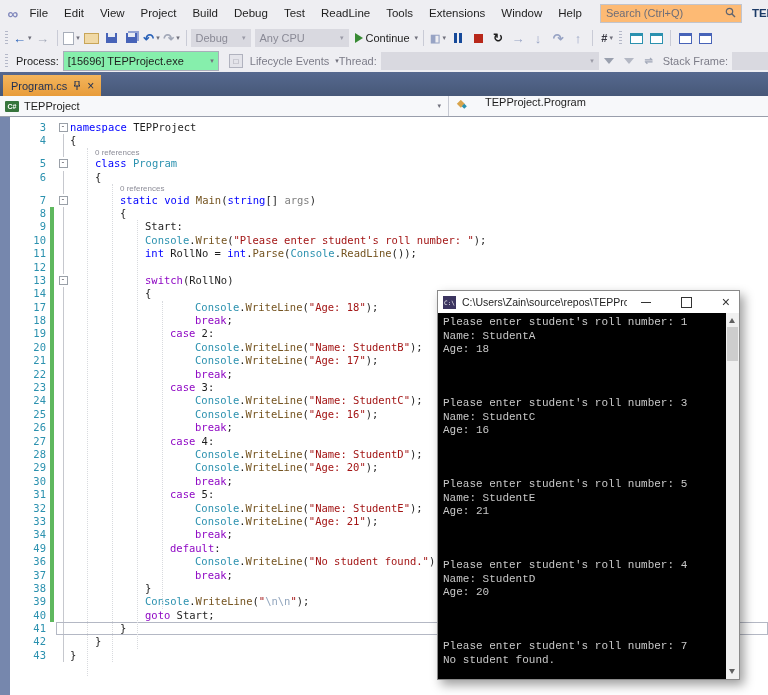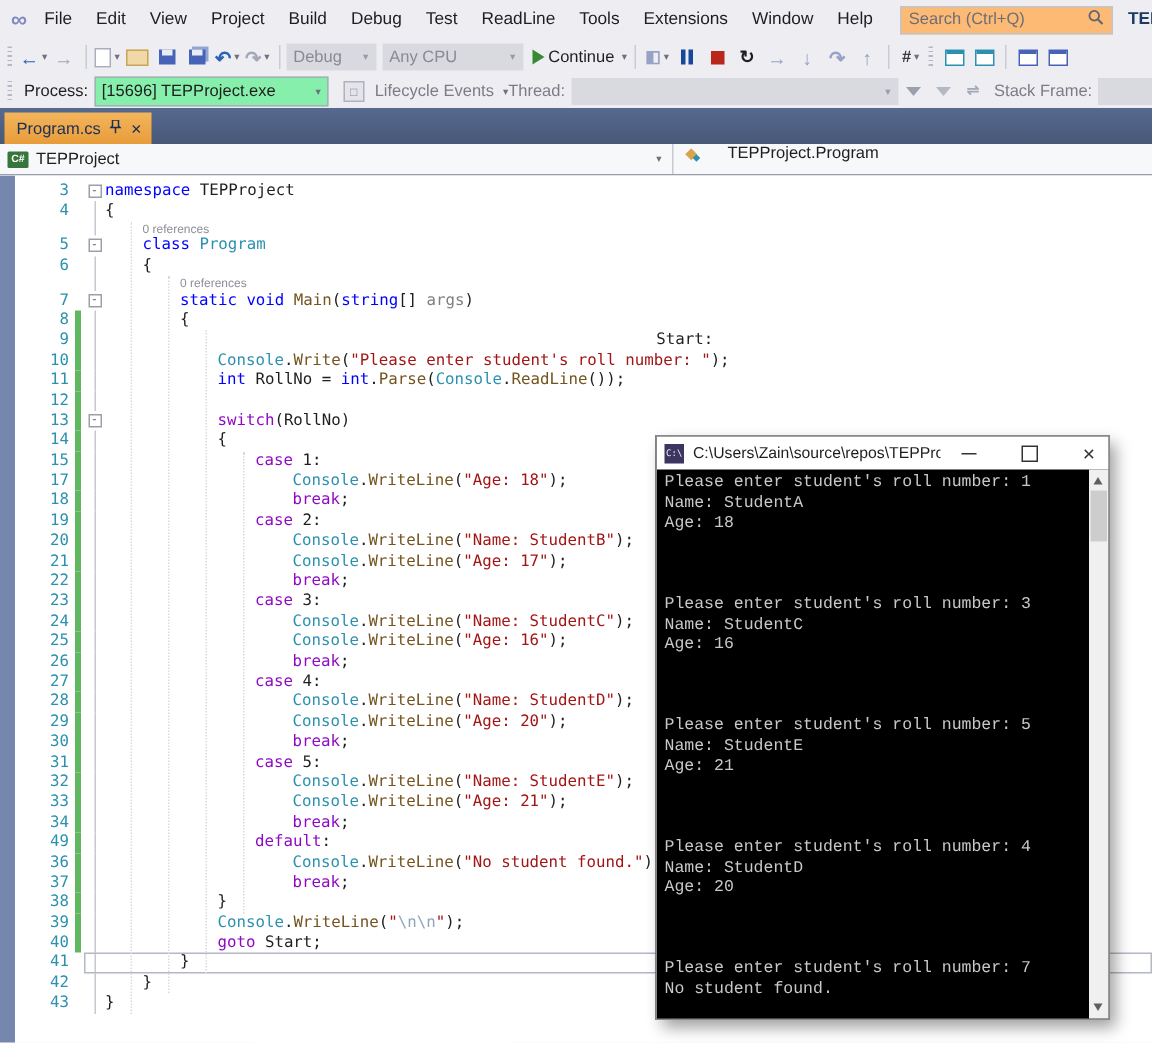--- a/index.html
+++ b/index.html
@@ -296,27 +296,26 @@
   <div class="leftstrip"></div>
   <div class="rows">
       <div class="row"><span class="gut-num">3</span><span class="gut-chg"></span><span class="gut-fold"><span class="foldbox">-</span></span><span class="code" style="padding-left: 0px;"><span class="kw">namespace</span><span class="pl"> TEPProject</span></span></div>
       <div class="row"><span class="gut-num">4</span><span class="gut-chg"></span><span class="gut-fold"><span class="vline"></span></span><span class="code" style="padding-left: 0px;"><span class="pl">{</span></span></div>
       <div class="row lens"><span class="gut-num"></span><span class="gut-chg"></span><span class="gut-fold"><span class="vline"></span></span><span class="code" style="padding-left: 25px;">0 references</span></div>
       <div class="row"><span class="gut-num">5</span><span class="gut-chg"></span><span class="gut-fold"><span class="foldbox">-</span></span><span class="code" style="padding-left: 25px;"><span class="kw">class</span><span class="typ"> Program</span></span></div>
       <div class="row"><span class="gut-num">6</span><span class="gut-chg"></span><span class="gut-fold"><span class="vline"></span></span><span class="code" style="padding-left: 25px;"><span class="pl">{</span></span></div>
       <div class="row lens"><span class="gut-num"></span><span class="gut-chg"></span><span class="gut-fold"><span class="vline"></span></span><span class="code" style="padding-left: 50px;">0 references</span></div>
       <div class="row"><span class="gut-num">7</span><span class="gut-chg"></span><span class="gut-fold"><span class="foldbox">-</span></span><span class="code" style="padding-left: 50px;"><span class="kw">static void</span><span class="mth"> Main</span><span class="pl">(</span><span class="kw">string</span><span class="pl">[] </span><span class="dim">args</span><span class="pl">)</span></span></div>
       <div class="row"><span class="gut-num">8</span><span class="gut-chg on"></span><span class="gut-fold"><span class="vline"></span></span><span class="code" style="padding-left: 50px;"><span class="pl">{</span></span></div>
-      <div class="row"><span class="gut-num">9</span><span class="gut-chg on"></span><span class="gut-fold"><span class="vline"></span></span><span class="code" style="padding-left: 75px; text-align: center;"><span class="pl">Start:</span></span></div>
+      <div class="row"><span class="gut-num">9</span><span class="gut-chg on"></span><span class="gut-fold"><span class="vline"></span></span><span class="code" style="padding-left: 75px;"><span class="pl">Start:</span></span></div>
       <div class="row"><span class="gut-num">10</span><span class="gut-chg on"></span><span class="gut-fold"><span class="vline"></span></span><span class="code" style="padding-left: 75px;"><span class="typ">Console</span><span class="pl">.</span><span class="mth">Write</span><span class="pl">(</span><span class="str">"Please enter student's roll number: "</span><span class="pl">);</span></span></div>
       <div class="row"><span class="gut-num">11</span><span class="gut-chg on"></span><span class="gut-fold"><span class="vline"></span></span><span class="code" style="padding-left: 75px;"><span class="kw">int</span><span class="pl"> RollNo = </span><span class="kw">int</span><span class="pl">.</span><span class="mth">Parse</span><span class="pl">(</span><span class="typ">Console</span><span class="pl">.</span><span class="mth">ReadLine</span><span class="pl">());</span></span></div>
       <div class="row"><span class="gut-num">12</span><span class="gut-chg on"></span><span class="gut-fold"><span class="vline"></span></span><span class="code" style="padding-left: 0px;"></span></div>
       <div class="row"><span class="gut-num">13</span><span class="gut-chg on"></span><span class="gut-fold"><span class="foldbox">-</span></span><span class="code" style="padding-left: 75px;"><span class="ctl">switch</span><span class="pl">(RollNo)</span></span></div>
       <div class="row"><span class="gut-num">14</span><span class="gut-chg on"></span><span class="gut-fold"><span class="vline"></span></span><span class="code" style="padding-left: 75px;"><span class="pl">{</span></span></div>
-      <div class="row"><span class="gut-num">15</span><span class="gut-chg on"></span><span class="gut-fold"><span class="vline"></span></span><span class="code" style="padding-left: 100px;"><span class="ctl">case</span><span class="pl"> 1:</span></span></div>
       <div class="row"><span class="gut-num">17</span><span class="gut-chg on"></span><span class="gut-fold"><span class="vline"></span></span><span class="code" style="padding-left: 125px;"><span class="typ">Console</span><span class="pl">.</span><span class="mth">WriteLine</span><span class="pl">(</span><span class="str">"Age: 18"</span><span class="pl">);</span></span></div>
       <div class="row"><span class="gut-num">18</span><span class="gut-chg on"></span><span class="gut-fold"><span class="vline"></span></span><span class="code" style="padding-left: 125px;"><span class="ctl">break</span><span class="pl">;</span></span></div>
       <div class="row"><span class="gut-num">19</span><span class="gut-chg on"></span><span class="gut-fold"><span class="vline"></span></span><span class="code" style="padding-left: 100px;"><span class="ctl">case</span><span class="pl"> 2:</span></span></div>
       <div class="row"><span class="gut-num">20</span><span class="gut-chg on"></span><span class="gut-fold"><span class="vline"></span></span><span class="code" style="padding-left: 125px;"><span class="typ">Console</span><span class="pl">.</span><span class="mth">WriteLine</span><span class="pl">(</span><span class="str">"Name: StudentB"</span><span class="pl">);</span></span></div>
       <div class="row"><span class="gut-num">21</span><span class="gut-chg on"></span><span class="gut-fold"><span class="vline"></span></span><span class="code" style="padding-left: 125px;"><span class="typ">Console</span><span class="pl">.</span><span class="mth">WriteLine</span><span class="pl">(</span><span class="str">"Age: 17"</span><span class="pl">);</span></span></div>
       <div class="row"><span class="gut-num">22</span><span class="gut-chg on"></span><span class="gut-fold"><span class="vline"></span></span><span class="code" style="padding-left: 125px;"><span class="ctl">break</span><span class="pl">;</span></span></div>
       <div class="row"><span class="gut-num">23</span><span class="gut-chg on"></span><span class="gut-fold"><span class="vline"></span></span><span class="code" style="padding-left: 100px;"><span class="ctl">case</span><span class="pl"> 3:</span></span></div>
       <div class="row"><span class="gut-num">24</span><span class="gut-chg on"></span><span class="gut-fold"><span class="vline"></span></span><span class="code" style="padding-left: 125px;"><span class="typ">Console</span><span class="pl">.</span><span class="mth">WriteLine</span><span class="pl">(</span><span class="str">"Name: StudentC"</span><span class="pl">);</span></span></div>
       <div class="row"><span class="gut-num">25</span><span class="gut-chg on"></span><span class="gut-fold"><span class="vline"></span></span><span class="code" style="padding-left: 125px;"><span class="typ">Console</span><span class="pl">.</span><span class="mth">WriteLine</span><span class="pl">(</span><span class="str">"Age: 16"</span><span class="pl">);</span></span></div>
       <div class="row"><span class="gut-num">26</span><span class="gut-chg on"></span><span class="gut-fold"><span class="vline"></span></span><span class="code" style="padding-left: 125px;"><span class="ctl">break</span><span class="pl">;</span></span></div>

